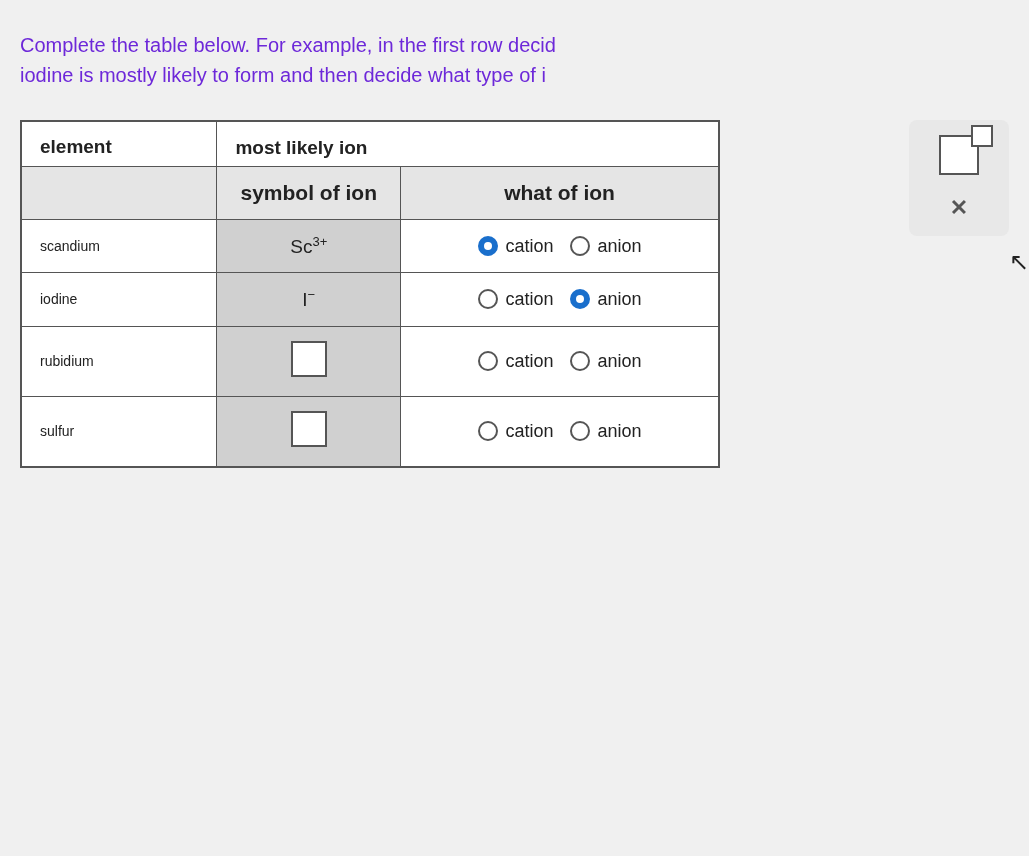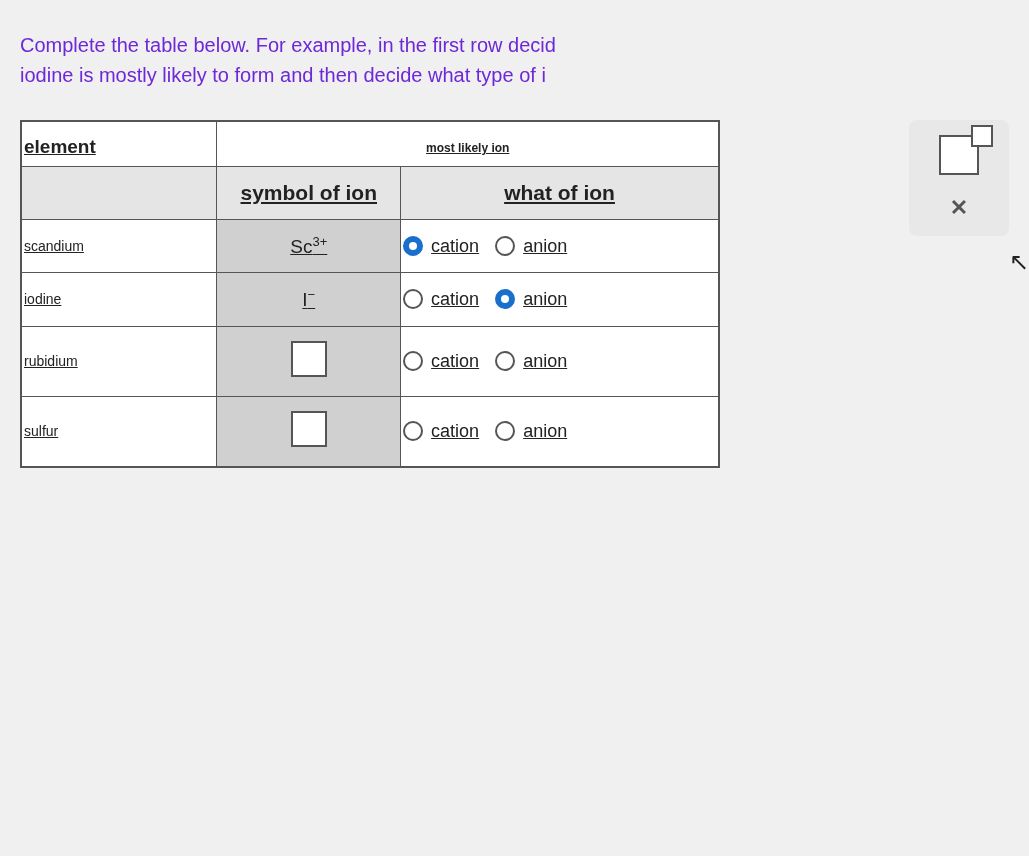--- a/index.html
+++ b/index.html
@@ -26,37 +26,36 @@
       flex: 1;
     }
     table {
       border-collapse: collapse;
       width: 700px;
       background: white;
       border: 2px solid #555;
     }
     th, td {
       border: 1.5px solid #555;
-      padding: 14px 2px;
+      padding: 14px 18px;
       text-align: center;
       vertical-align: middle;
-      text-decoration: underline;
     }
     .element-header {
       text-align: left;
       font-weight: bold;
       font-size: 19px;
       width: 160px;
       vertical-align: bottom;
       padding-bottom: 8px;
     }
     .most-likely-header {
       font-weight: bold;
-      font-size: 12px;
-      text-align: center;
+      font-size: 19px;
+      text-align: left;
       padding-bottom: 6px;
     }
     .sub-headers th {
       font-weight: bold;
       font-size: 21px;
       background: #e5e5e5;
     }
     .element-cell {
       text-align: left;
       font-size: 14px;
@@ -65,20 +64,21 @@
       background-color: #d0d0d0;
       font-size: 19px;
       width: 150px;
     }
     .type-cell {
       width: 260px;
     }
     .radio-group {
       display: flex;
       align-items: center;
+      justify-content: center;
       gap: 16px;
     }
     .radio-option {
       display: flex;
       align-items: center;
       gap: 8px;
       cursor: pointer;
     }
     .radio-circle {
       width: 20px;

